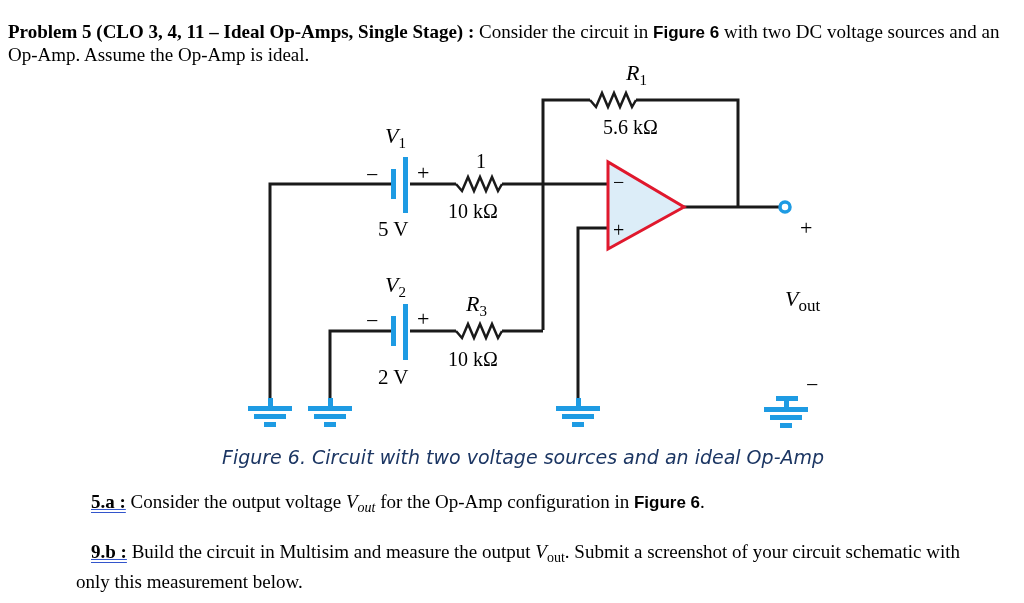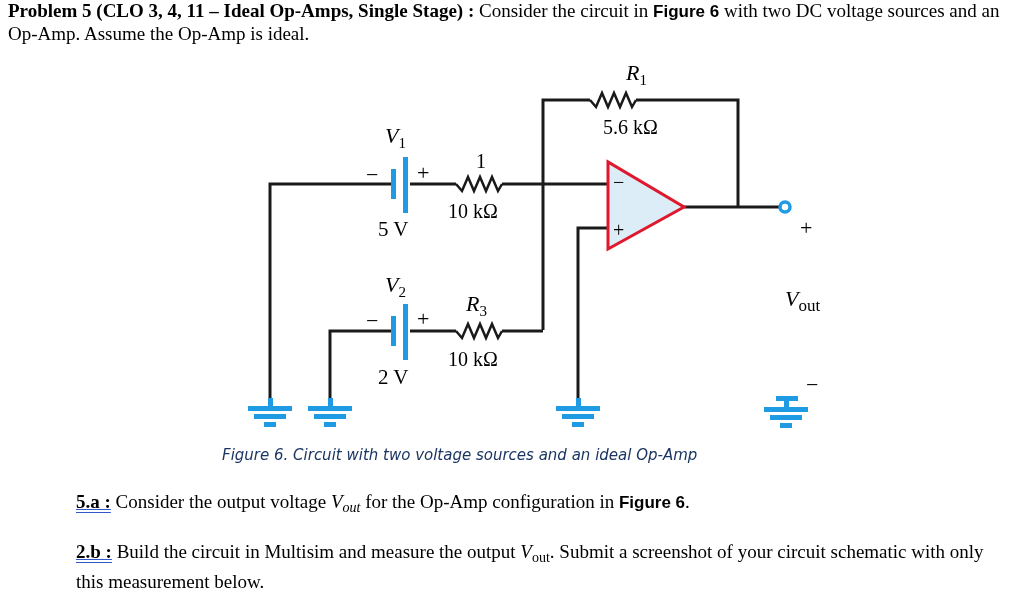--- a/index.html
+++ b/index.html
@@ -1,28 +1,28 @@
 <!DOCTYPE html>
 <html><head>
 <meta charset="utf-8">
 <style>
   html, body { margin: 0; padding: 0; background: #ffffff; }
   body { width: 1024px; height: 603px; position: relative; overflow: hidden;
          font-family: "Liberation Serif", "DejaVu Serif", serif; color: #000; }
-  .intro { position: absolute; left: 8px; top: 0; width: 1010px; font-size: 19px; line-height: 22px; }
+  .intro { position: absolute; left: 8px; top: 21px; width: 1010px; font-size: 19px; line-height: 22px; }
   .intro .bold { font-weight: bold; }
   .intro .sans-bold { font-family: "Liberation Sans", "DejaVu Sans", sans-serif; font-weight: bold; font-size: 17px; }
   .figure-svg { position: absolute; left: 0; top: 0; }
   .caption { position: absolute; left: 222px; top: 446px; font-family: "DejaVu Sans", "Liberation Sans", sans-serif;
-             font-style: italic; color: #1c3663; font-size: 15px; }
+             font-style: italic; color: #1c3663; font-size: 19px; }
   .task { position: absolute; left: 76px; font-size: 19px; line-height: 24px; width: 920px; }
   .task-a { top: 490px; }
   .task-b { top: 540px; }
   .task-label { font-weight: bold; text-decoration: underline; text-decoration-color: #3355cc;
-                text-decoration-style: double; }
+                text-decoration-style: double; margin-left: 15px; }
   .task .sans-bold { font-family: "Liberation Sans", "DejaVu Sans", sans-serif; font-weight: bold; font-size: 17px; }
   .vout-i { font-style: italic; }
   .vout-sub { font-style: italic; font-size: 14px; vertical-align: -4px; }
   .vout-sub2 { font-size: 14px; vertical-align: -4px; }
   svg text { font-family: "Liberation Serif", "DejaVu Serif", serif; }
 </style>
 </head>
 <body>
 
 <div class="intro">
@@ -121,14 +121,14 @@
   <text x="806" y="392" font-size="22">−</text>
 </svg>
 
 <div class="caption">Figure 6. Circuit with two voltage sources and an ideal Op-Amp</div>
 
 <div class="task task-a">
   <span class="task-label">5.a :</span><span> Consider the output voltage </span><span class="vout-i">V</span><span class="vout-sub">out</span><span> for the Op-Amp configuration in </span><span class="sans-bold">Figure 6</span><span>.</span>
 </div>
 
 <div class="task task-b">
-  <span class="task-label">2.b :</span><span> Build the circuit in Multisim and measure the output </span><span class="vout-i">V</span><span class="vout-sub2">out</span><span>.  Submit a screenshot of your circuit schematic with only this measurement below.</span>
+  <span class="task-label">9.b :</span><span> Build the circuit in Multisim and measure the output </span><span class="vout-i">V</span><span class="vout-sub2">out</span><span>.  Submit a screenshot of your circuit schematic with only this measurement below.</span>
 </div>
 
 </body></html>

